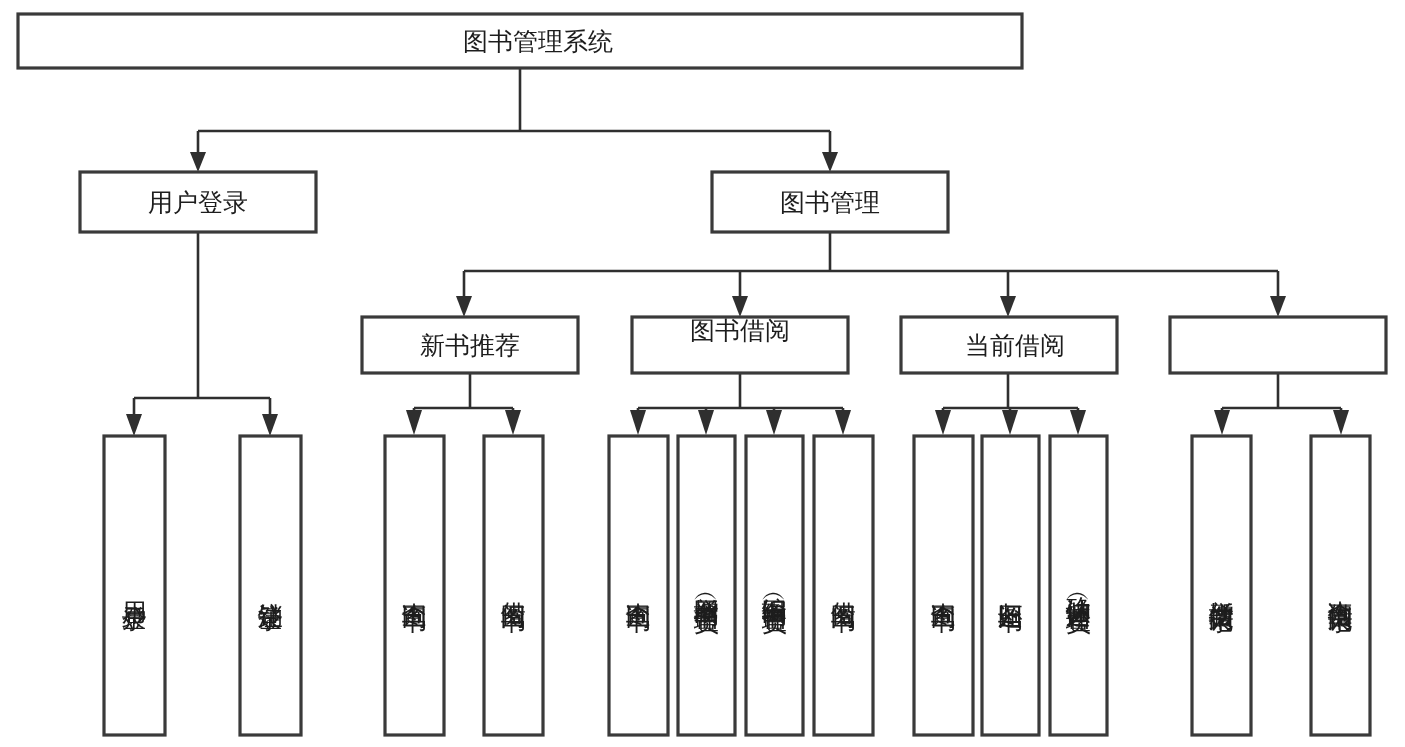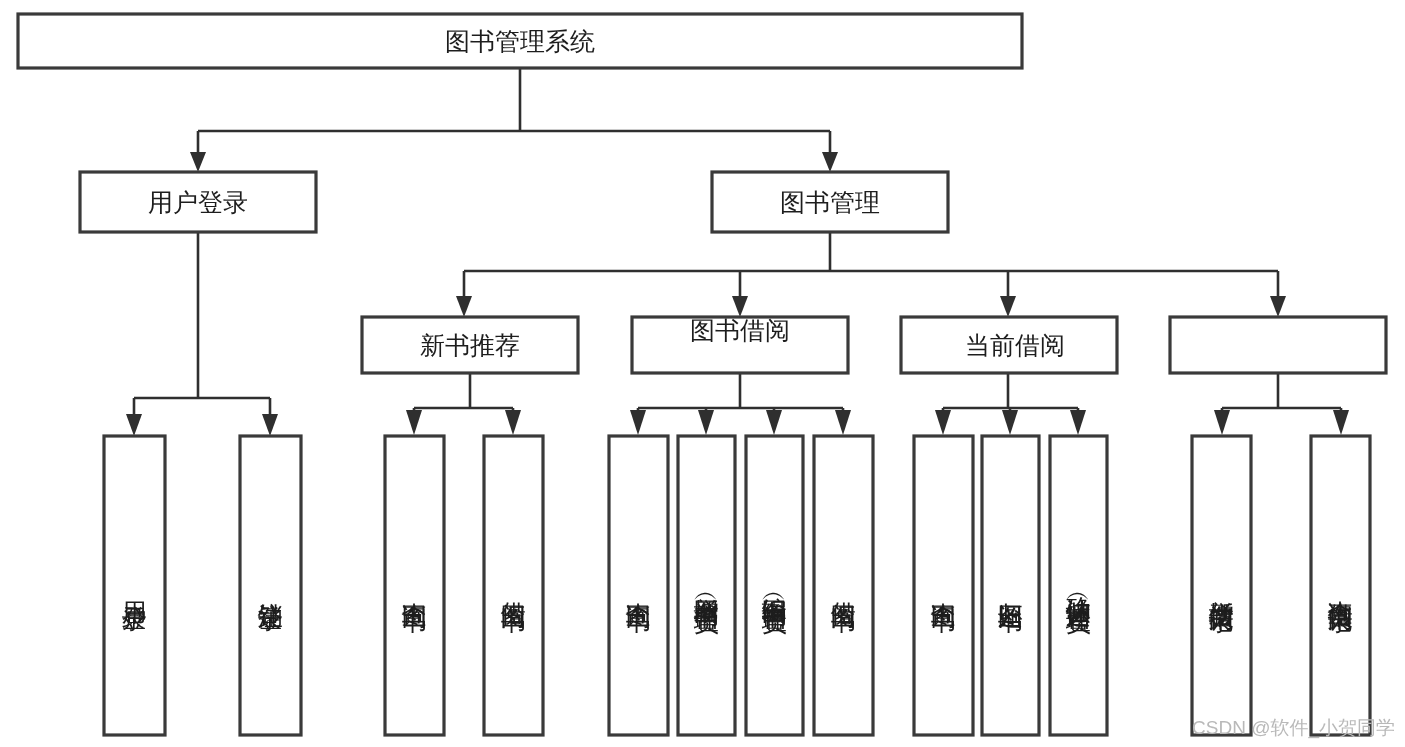--- a/index.html
+++ b/index.html
@@ -189,21 +189,21 @@
     <rect class="node-rect thick" x="814" y="436" width="59" height="299"></rect>
 
     <rect class="node-rect thick" x="914" y="436" width="59" height="299"></rect>
     <rect class="node-rect thick" x="982" y="436" width="57" height="299"></rect>
     <rect class="node-rect thick" x="1050" y="436" width="57" height="299"></rect>
 
     <rect class="node-rect thick" x="1192" y="436" width="59" height="299"></rect>
     <rect class="node-rect thick" x="1311" y="436" width="59" height="299"></rect>
   </svg>
 
-  <div class="hlabel" style="left:18px; top:14px; width:1004px; height:54px; font-size:25px;">图书管理系统</div>
+  <div class="hlabel" style="left:36px; top:14px; width:1004px; height:54px; font-size:25px;">图书管理系统</div>
 
   <div class="hlabel" style="left:80px; top:172px; width:236px; height:60px; font-size:25px;">用户登录</div>
   <div class="hlabel" style="left:712px; top:172px; width:236px; height:60px; font-size:25px;">图书管理</div>
 
   <div class="hlabel" style="left:362px; top:317px; width:216px; height:56px; font-size:25px;">新书推荐</div>
   <div class="hlabel" style="left:632px; top:302px; width:216px; height:56px; font-size:25px;">图书借阅</div>
   <div class="hlabel" style="left:901px; top:317px; width:228px; height:56px; font-size:25px;">当前借阅</div>
 
   <div class="vlabel" style="left:104px; top:436px; width:61px; height:299px;">用户登录</div>
   <div class="vlabel" style="left:240px; top:436px; width:61px; height:299px;">注销登录</div>
@@ -216,15 +216,14 @@
   <div class="vlabel" style="left:746px; top:436px; width:57px; height:299px;">编辑图书（管理员）</div>
   <div class="vlabel" style="left:814px; top:436px; width:59px; height:299px;">借阅图书</div>
 
   <div class="vlabel" style="left:914px; top:436px; width:59px; height:299px;">查询图书</div>
   <div class="vlabel" style="left:982px; top:436px; width:57px; height:299px;">归还图书</div>
   <div class="vlabel" style="left:1050px; top:436px; width:57px; height:299px;">确认归还（管理员）</div>
 
   <div class="vlabel" style="left:1192px; top:436px; width:59px; height:299px;">新增借阅记录</div>
   <div class="vlabel" style="left:1311px; top:436px; width:59px; height:299px;">查询借阅记录</div>
 
-  <div class="watermark">CSDN @软件_小贺同学</div>
 
 </div>
 
 </body></html>

